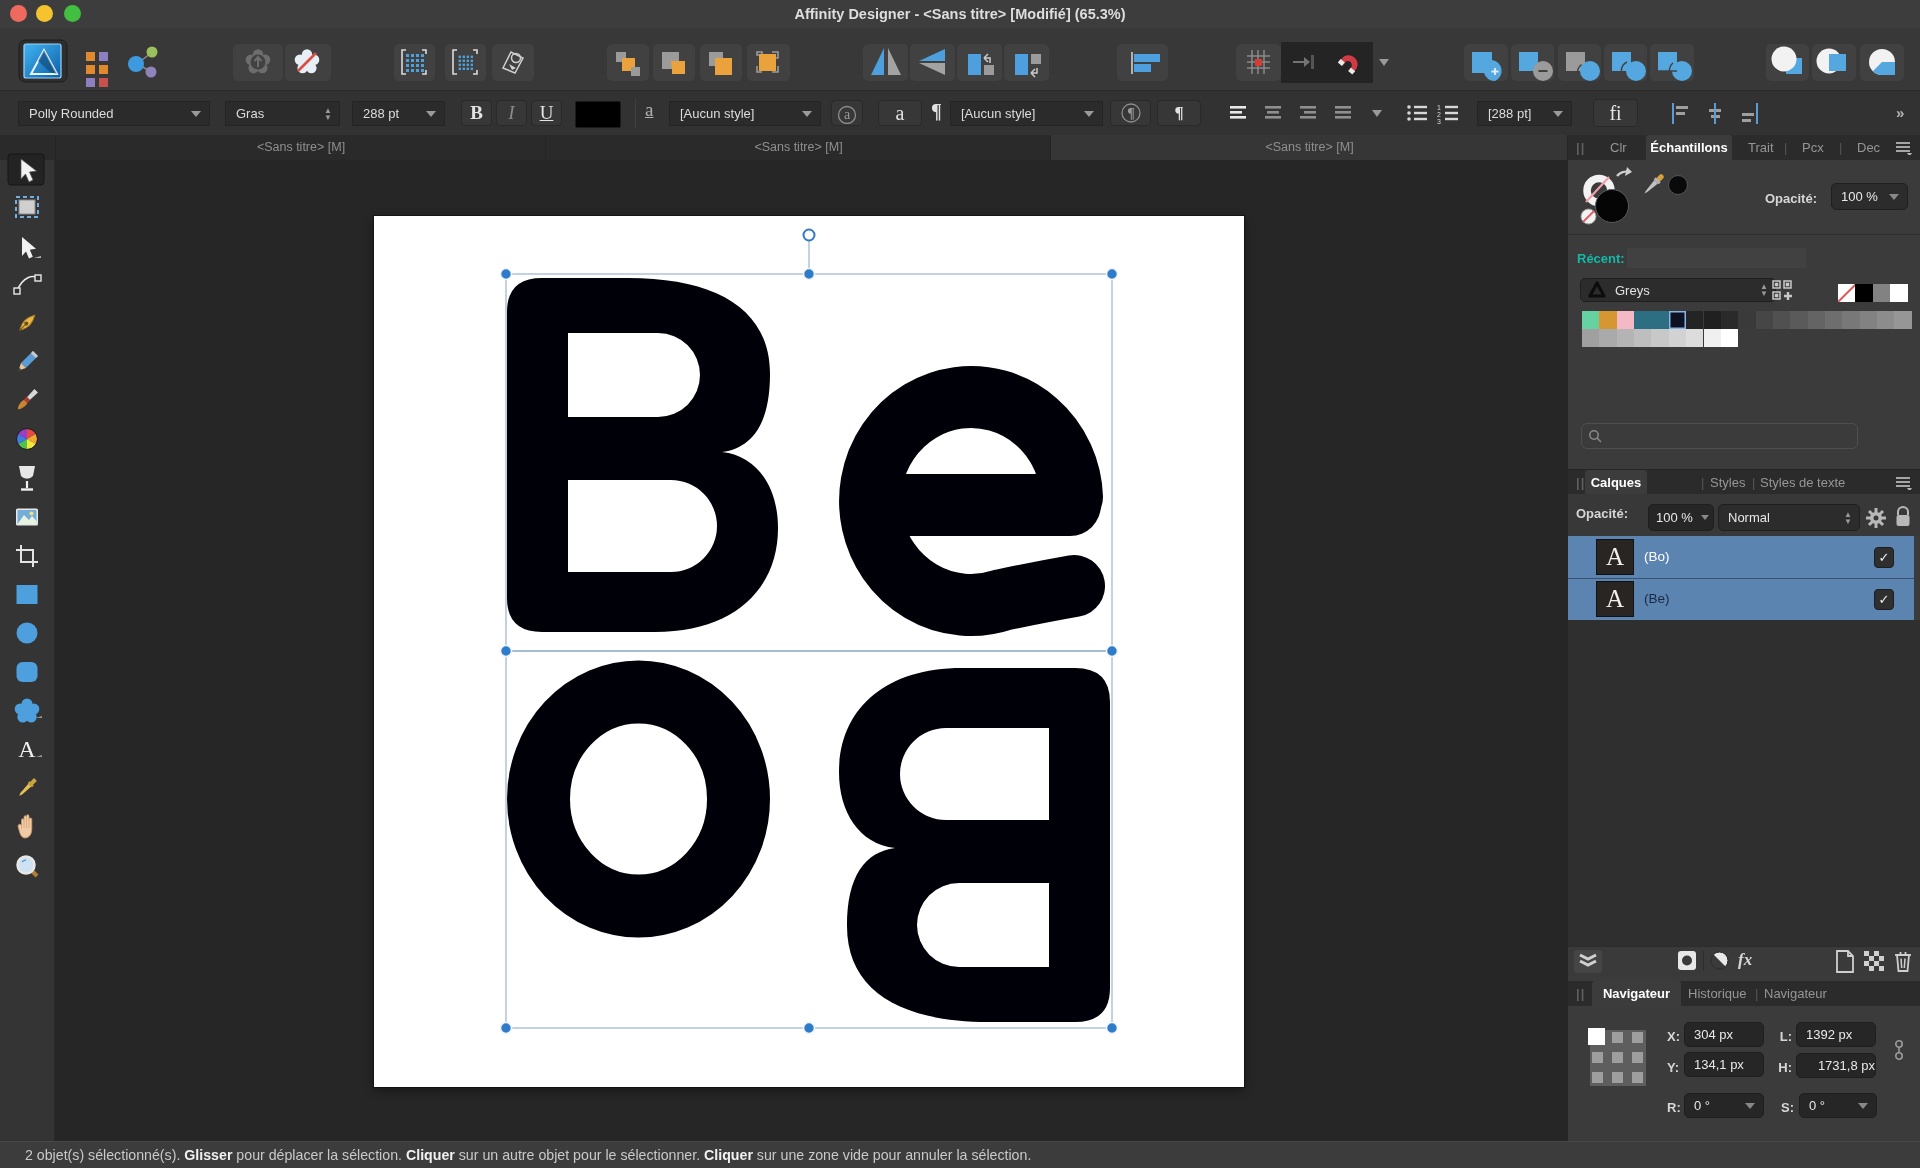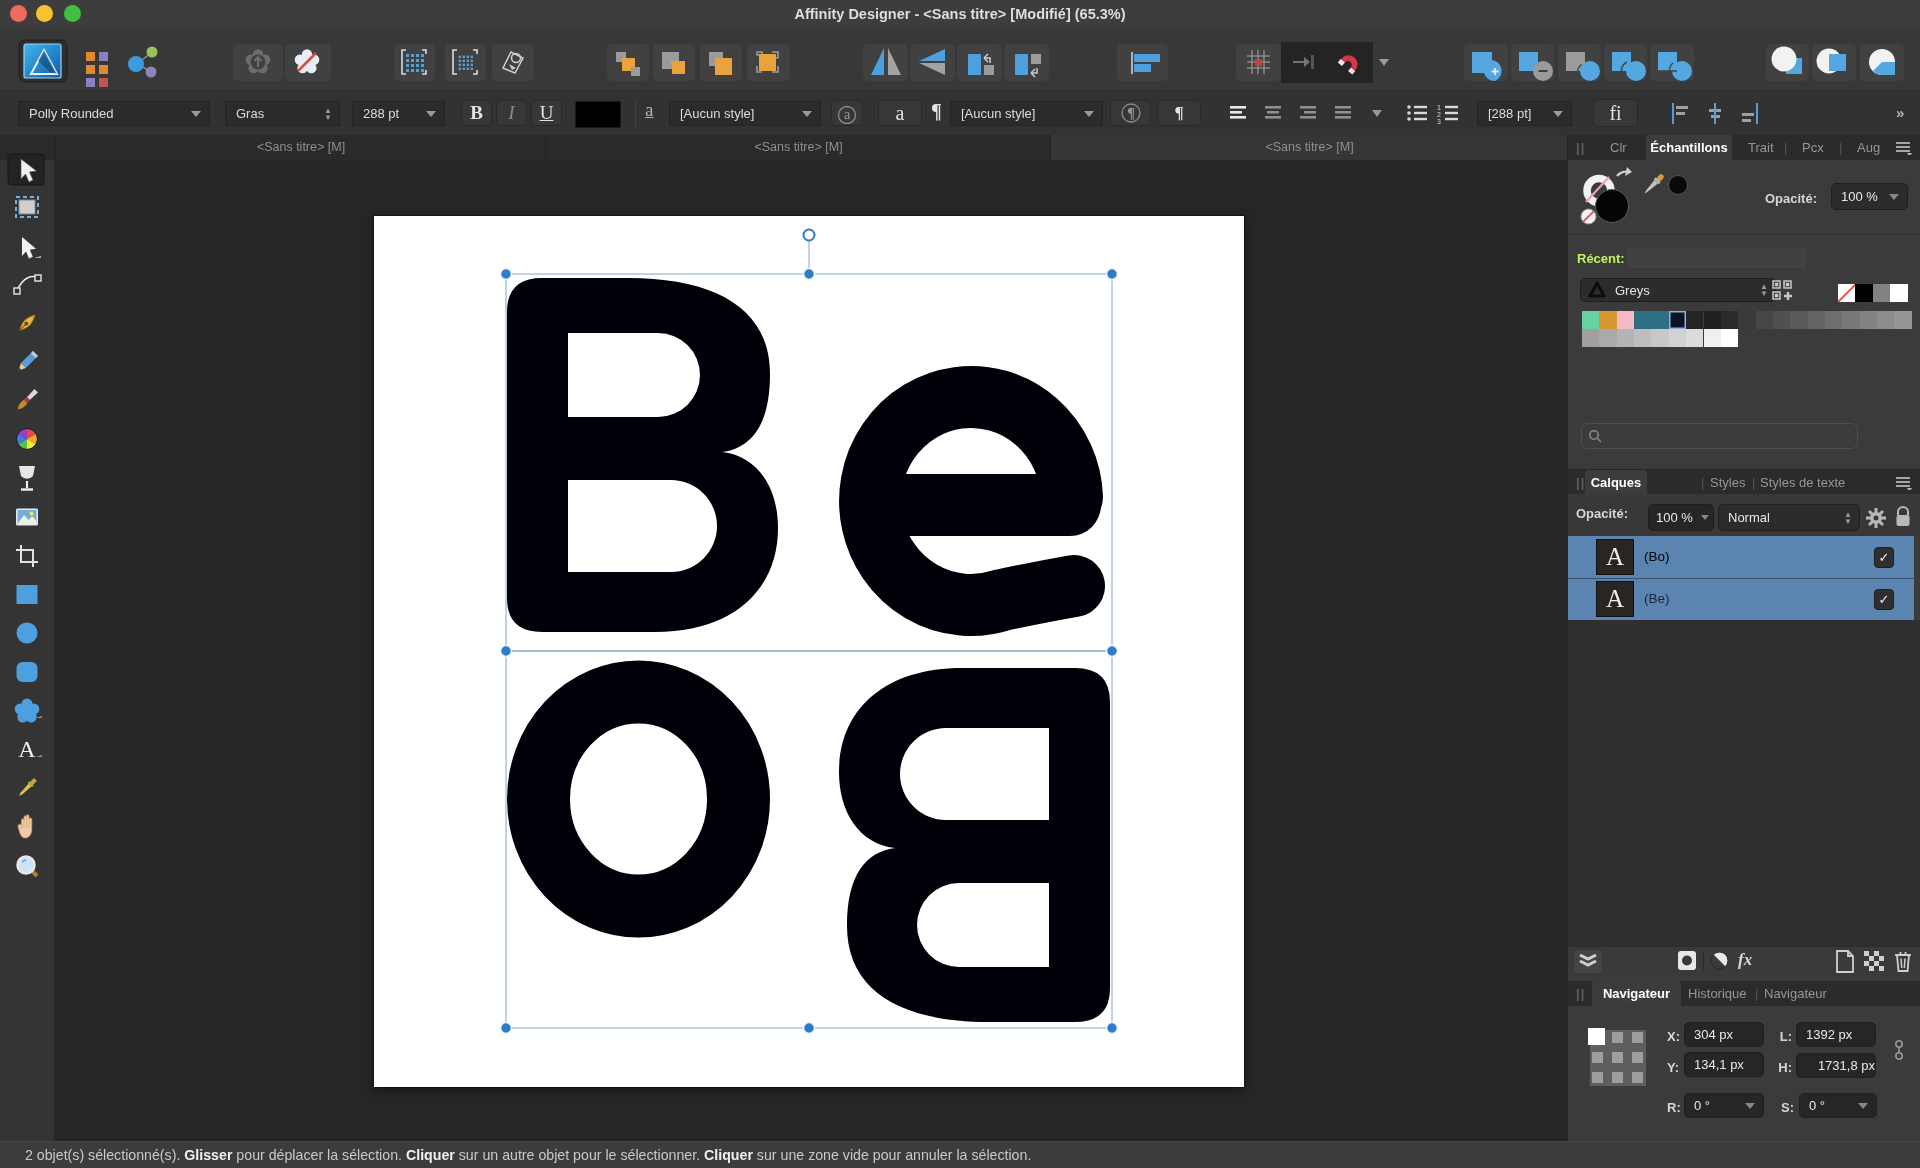--- a/index.html
+++ b/index.html
@@ -490,21 +490,21 @@
 <div class="abs rpanel" id="rpanel">
 
   <div class="phead" style="top:0;">
     <span style="position:absolute;left:8px;top:5px;color:#5f5f5f;font-weight:bold;letter-spacing:1px;">||</span>
     <span class="ptab" style="left:42px;">Clr</span>
     <span class="ptab act" style="left:78px;width:86px;">Échantillons</span>
     <span class="ptab" style="left:180px;">Trait</span>
     <span class="ptab" style="left:216px;color:#555;">|</span>
     <span class="ptab" style="left:234px;">Pcx</span>
     <span class="ptab" style="left:271px;color:#555;">|</span>
-    <span class="ptab" style="left:289px;">Aug</span>
+    <span class="ptab" style="left:289px;">Dec</span>
     <svg style="position:absolute;left:327px;top:6px;" width="17" height="14">
         <g stroke="#b5b5b5" stroke-width="1.8">
           <line x1="1" y1="2" x2="15" y2="2"></line>
           <line x1="1" y1="6" x2="15" y2="6"></line>
           <line x1="1" y1="10" x2="15" y2="10"></line>
         </g>
         <path d="M12,12 l5,0 l-2.5,3.5 z" fill="#b5b5b5"></path>
       </svg>
   </div>
 
@@ -524,21 +524,21 @@
     <circle cx="110" cy="25" r="9.5" fill="#0a0a0a" stroke="#555" stroke-width="1"></circle>
   </svg>
   <div class="lbl" style="left:197px;top:56px;font-weight:bold;color:#d6d6d6;">Opacité:</div>
   <div class="field" style="left:263px;top:48px;width:77px;height:27px;background:#2c2c2c;">
       <span class="tx">100 %</span>
       <span class="dcaret" style="border-top-color:#888;"></span>
     </div>
   <div class="abs" style="left:0;top:99px;width:352px;height:1px;background:#2e2e2e;"></div>
 
   <div class="abs" style="left:59px;top:113px;width:179px;height:20px;background:#414141;"></div>
-  <div class="lbl" style="left:9px;top:116px;font-weight:bold;color:#bef264;">Récent:</div>
+  <div class="lbl" style="left:9px;top:116px;font-weight:bold;color:#14b8a6;">Récent:</div>
   <div class="field" style="left:12px;top:143px;width:196px;height:24px;background:#2c2c2c;">
     <svg width="20" height="18" style="margin-left:6px;">
         <path d="M10,2 L3,15 L17,15 Z" fill="none" stroke="#0d0d0d" stroke-width="3.2" stroke-linejoin="round"></path>
       </svg>
     <span style="padding-left:8px;color:#e2e2e2;">Greys</span>
       <span class="spin">▲<br>▼</span>
   </div>
   <svg style="position:absolute;left:204px;top:145px;" width="24" height="22">
     <g fill="none" stroke="#c8c8c8" stroke-width="1.5">
       <rect x="1" y="1" width="7" height="7"></rect>
@@ -631,21 +631,21 @@
       </g>
     <circle cx="11" cy="11" r="2.5" fill="#383838"></circle>
   </svg>
   <svg style="position:absolute;left:327px;top:370px;" width="16" height="24">
       <path d="M3,10 v-3 a5,5 0 0 1 10,0 v3" fill="none" stroke="#b8b8b8" stroke-width="2"></path>
       <rect x="1.5" y="10" width="13" height="11" rx="2" fill="#b8b8b8"></rect>
     </svg>
 
   <div class="abs" style="left:0;top:401px;width:346px;height:42px;background:#5b84b0;">
     <div class="abs" style="left:28px;top:3px;width:38px;height:36px;background:#282522;border:1px solid #121212;box-sizing:border-box;color:#efefef;font-family:'Liberation Serif',serif;font-size:25px;text-align:center;line-height:34px;">A</div>
-    <div class="abs" style="left:76px;top:13px;color:#000000;font-size:13.5px;">(Bo)</div>
+    <div class="abs" style="left:76px;top:13px;color:#ffffff;font-size:13.5px;">(Bo)</div>
     <div class="abs" style="left:306px;top:11px;width:18px;height:19px;background:#2f2f2f;border:1px solid #1e1e1e;border-radius:4px;color:#f0f0f0;font-size:13px;text-align:center;line-height:19px;">✓</div>
   </div>
   <div class="abs" style="left:0;top:443px;width:346px;height:42px;background:#5b84b0;border-top:1px solid #37516e;box-sizing:border-box;">
     <div class="abs" style="left:28px;top:2px;width:38px;height:36px;background:#282522;border:1px solid #121212;box-sizing:border-box;color:#efefef;font-family:'Liberation Serif',serif;font-size:25px;text-align:center;line-height:34px;">A</div>
     <div class="abs" style="left:76px;top:12px;color:#1b2942;font-size:13.5px;">(Be)</div>
     <div class="abs" style="left:306px;top:10px;width:18px;height:19px;background:#2f2f2f;border:1px solid #1e1e1e;border-radius:4px;color:#f0f0f0;font-size:13px;text-align:center;line-height:19px;">✓</div>
   </div>
   <div class="abs" style="left:0;top:485px;width:352px;height:326px;background:#2f2f2f;"></div>
 
   <div class="abs" style="left:0;top:811px;width:352px;height:30px;background:#3a3a3a;border-top:1px solid #2c2c2c;box-sizing:border-box;">

